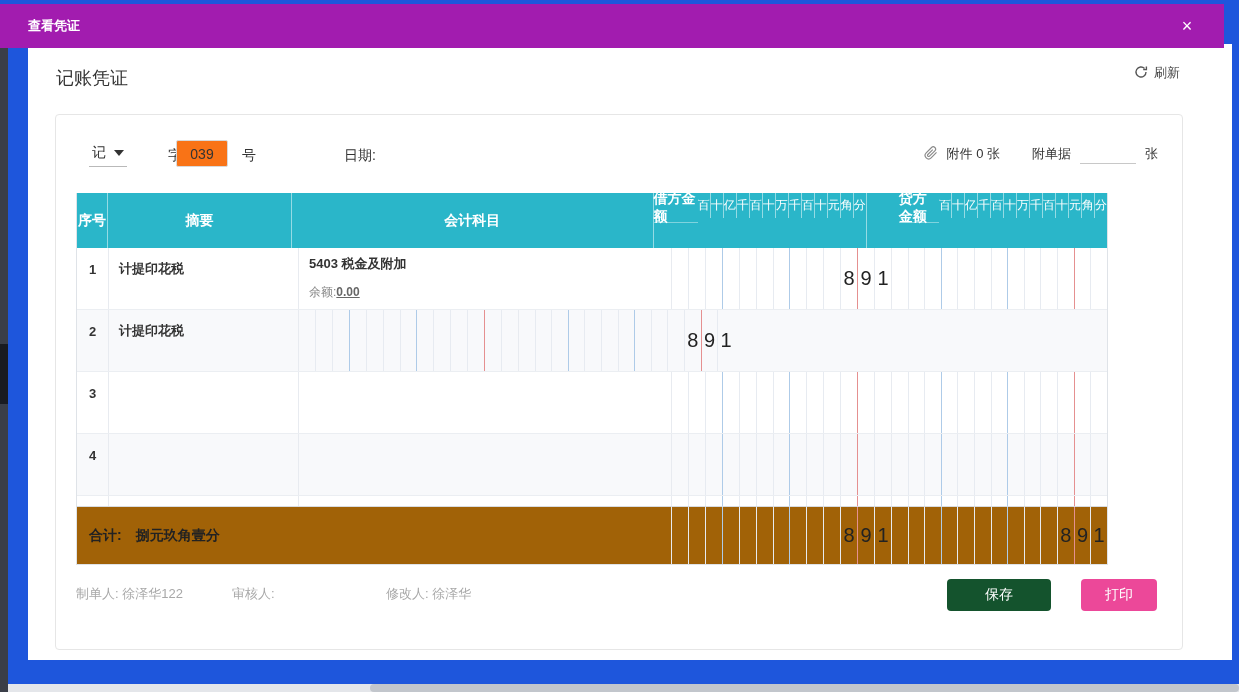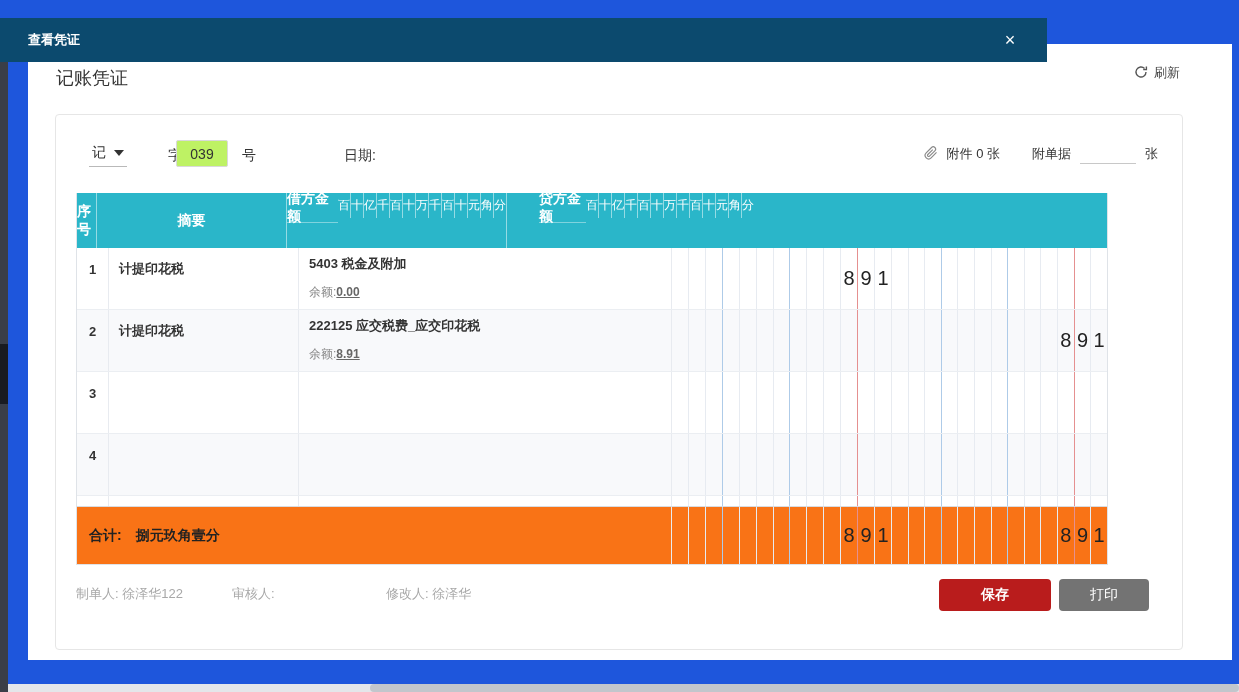--- a/index.html
+++ b/index.html
@@ -5,50 +5,50 @@
   * { margin:0; padding:0; box-sizing:border-box; }
   html,body { width:1239px; height:692px; }
   body {
     position:relative;
     background:#1e56dc;
     font-family:"Liberation Sans","DejaVu Sans",sans-serif;
     overflow:hidden;
     color:#333;
   }
   
-  .titlebar { position:absolute; top:18px; left:0; width:1047px; height:44px; background:#0c4a6e; z-index:9; }
+  .titlebar { position:absolute; top:4px; left:0; width:1224px; height:44px; background:#a21caf; z-index:9; }
   .titlebar-title { position:absolute; left:28px; top:0; line-height:44px; color:#ffffff; font-size:13px; font-weight:bold; }
   .close-btn { position:absolute; right:26px; top:11px; width:22px; height:22px; color:#fff; font-size:18px; line-height:22px; text-align:center; cursor:pointer; }
   
   .left-strip { position:absolute; left:0; top:44px; width:8px; height:648px; background:#3a3e48; }
   .left-strip .seg { position:absolute; left:0; top:300px; width:8px; height:60px; background:#191b21; }
   
   .hscroll { position:absolute; left:8px; bottom:0; width:1231px; height:8px; background:#e4e6ea; }
   .hscroll .thumb { position:absolute; left:362px; top:0; height:8px; width:869px; background:#c2c6cc; border-radius:4px; }
   
   .panel { position:absolute; left:28px; top:44px; width:1204px; height:616px; background:#ffffff; }
   .page-title { position:absolute; left:28px; top:22px; font-size:18px; color:#333; font-weight:500; }
   .refresh { position:absolute; right:52px; top:20px; display:flex; align-items:center; gap:6px; font-size:13px; color:#444; cursor:pointer; }
   
   .box { position:absolute; left:27px; top:70px; width:1128px; height:536px; border:1px solid #e6e6e6; border-radius:4px; background:#fff; }
   
   .word-select { position:absolute; left:33px; top:27px; display:inline-flex; align-items:center; gap:8px; border-bottom:1px solid #b9b9b9; padding:2px 3px 4px; font-size:14px; color:#333; cursor:pointer; }
   .caret { width:0; height:0; border-left:5px solid transparent; border-right:5px solid transparent; border-top:6px solid #333; }
   .zidi-label { position:absolute; left:84px; top:32px; font-size:14px;margin-left:28px; }
-  .num-input { position:absolute; left:120px; top:25px; width:52px; height:27px; border:1px solid #d9d9d9; background:#bef264; text-align:center; font-size:14px; color:#333; border-radius:2px; }
+  .num-input { position:absolute; left:120px; top:25px; width:52px; height:27px; border:1px solid #d9d9d9; background:#f97316; text-align:center; font-size:14px; color:#333; border-radius:2px; }
   .hao-label { position:absolute; left:186px; top:32px; font-size:14px; }
   .date-label { position:absolute; left:288px; top:32px; font-size:14px; }
   .date-input { position:absolute; left:326px; top:24px; width:120px; height:29px; border:1px solid #d9d9d9; background:#f2f3f5; padding:0 10px; font-size:14px; color:#333; border-radius:2px; }
   .attach-group { position:absolute; right:24px; top:24px; height:30px; display:flex; align-items:center; gap:9px; font-size:13px; color:#333; }
   .receipt-input { width:56px; height:20px; border:none; border-bottom:1px solid #c8c8c8; font-size:13px; text-align:center; background:transparent; }
   
   .vtable { position:absolute; left:20px; top:78px; width:1032px; border:1px solid #dfe3e8; border-top:none; background:#fff; }
   .thead { display:flex; height:55px; background:#2ab6c9; color:#fff; }
   .th { display:flex; align-items:center; justify-content:center; font-size:14px; font-weight:bold; border-right:1px solid rgba(255,255,255,.5); }
-  .w-no { width:20px; } .w-sum { width:190px; } .w-subj { width:373px; } .w-debit { width:220px; } .w-credit { width:215px;margin-left:32px; }
+  .w-no { width:32px; } .w-sum { width:190px; } .w-subj { width:373px; } .w-debit { width:220px; } .w-credit { width:215px;margin-left:32px; }
   .amount-block { display:flex; flex-direction:row; border-right:1px solid rgba(255,255,255,.5); }
   .amount-block.last { border-right:none; }
   .amount-label { height:30px; display:flex; align-items:center; justify-content:center; font-weight:bold; font-size:14px; border-bottom:1px solid rgba(255,255,255,.4); }
   .digit-head { display:flex; height:25px; }
   .hcell { flex:1; display:flex; align-items:center; justify-content:center; font-size:12px; color:#fff; border-right:1px solid rgba(255,255,255,.5); }
   .hcell.c12 { border-right:none; }
   .trow { display:flex; height:62px; border-bottom:1px solid #ebeef2; background:#fff; }
   .trow.alt { background:#f8f9fb; }
   .cell { border-right:1px solid #e8ebf0; }
   .cell-no { width:32px; text-align:center; padding-top:14px; font-weight:bold; font-size:13px; color:#333; }
@@ -59,29 +59,29 @@
   .balance .bval { color:#666; font-weight:bold; text-decoration:underline; }
   .digit-grid { display:flex; }
   .grid-debit { width:220px; border-right:1px solid #e8ebf0; }
   .grid-credit { width:215px; }
   .dcell { flex:1; display:flex; align-items:center; justify-content:center; font-size:20px; color:#222; border-right:1px solid #e7ebf1; overflow:visible; }
   .dcell.c2, .dcell.c6 { border-right-color:#aecbe8; }
   .dcell.c10 { border-right-color:#e59090; }
   .dcell.c12 { border-right:none; }
   .trow.partial { height:10px; border-bottom:none; }
   .trow.partial .cell-no, .trow.partial .cell-sum, .trow.partial .cell-subj { padding:0; }
-  .total-row { display:flex; height:58px; border-top:1px solid #d8dce1; background:#f97316; }
+  .total-row { display:flex; height:58px; border-top:1px solid #d8dce1; background:#a16207; }
   .total-left { width:595px; display:flex; align-items:center; gap:14px; padding-left:12px; border-right:1px solid #e8ebf0; }
   .total-label, .total-words { font-weight:bold; font-size:14px; color:#222; }
   
   .maker { position:absolute; top:470px; font-size:13px; color:#a8a8a8; }
   .m1 { left:20px;text-align:right; } .m2 { left:176px; } .m3 { left:330px; }
   .btn { position:absolute; top:464px; height:32px; border:none; border-radius:4px; color:#fff; font-size:14px; cursor:pointer; font-family:inherit; }
-  .btn-save { right:131px; width:112px; background:#b91c1c;font-weight:bold; }
-  .btn-print { right:33px; width:90px; background:#737373; }
+  .btn-save { right:131px; width:104px; background:#14532d; }
+  .btn-print { right:25px; width:76px; background:#ec4899; }
 </style>
 </head>
 <body>
 
 <div class="titlebar">
   <span class="titlebar-title">查看凭证</span>
   <span class="close-btn">×</span>
 </div>
 
 <div class="left-strip">
@@ -125,20 +125,21 @@
       <span style="width:14px"></span>
       <span>附单据</span>
       <input class="receipt-input" value="" style="">
       <span>张</span>
     </div>
 
     <div class="vtable">
       <div class="thead">
         <div class="th w-no">序号</div>
         <div class="th w-sum">摘要</div>
+        <div class="th w-subj">会计科目</div>
         <div class="amount-block w-debit">
           <div class="amount-label">借方金额</div>
           <div class="digit-head">
               <div class="hcell c0">百</div>
               <div class="hcell c1">十</div>
               <div class="hcell c2">亿</div>
               <div class="hcell c3">千</div>
               <div class="hcell c4">百</div>
               <div class="hcell c5">十</div>
               <div class="hcell c6">万</div>
@@ -205,24 +206,20 @@
             <div class="dcell c9"></div>
             <div class="dcell c10"></div>
             <div class="dcell c11"></div>
             <div class="dcell c12"></div>
           </div>
       </div>
 
       <div class="trow alt">
         <div class="cell cell-no">2</div>
         <div class="cell cell-sum">计提印花税</div>
-        <div class="cell cell-subj">
-          <span class="subj-name">222125 应交税费_应交印花税</span>
-          <span class="balance"><span>余额:</span><span class="bval">8.91</span></span>
-        </div>
         <div class="digit-grid grid-debit">
             <div class="dcell c0"></div>
             <div class="dcell c1"></div>
             <div class="dcell c2"></div>
             <div class="dcell c3"></div>
             <div class="dcell c4"></div>
             <div class="dcell c5"></div>
             <div class="dcell c6"></div>
             <div class="dcell c7"></div>
             <div class="dcell c8"></div>

